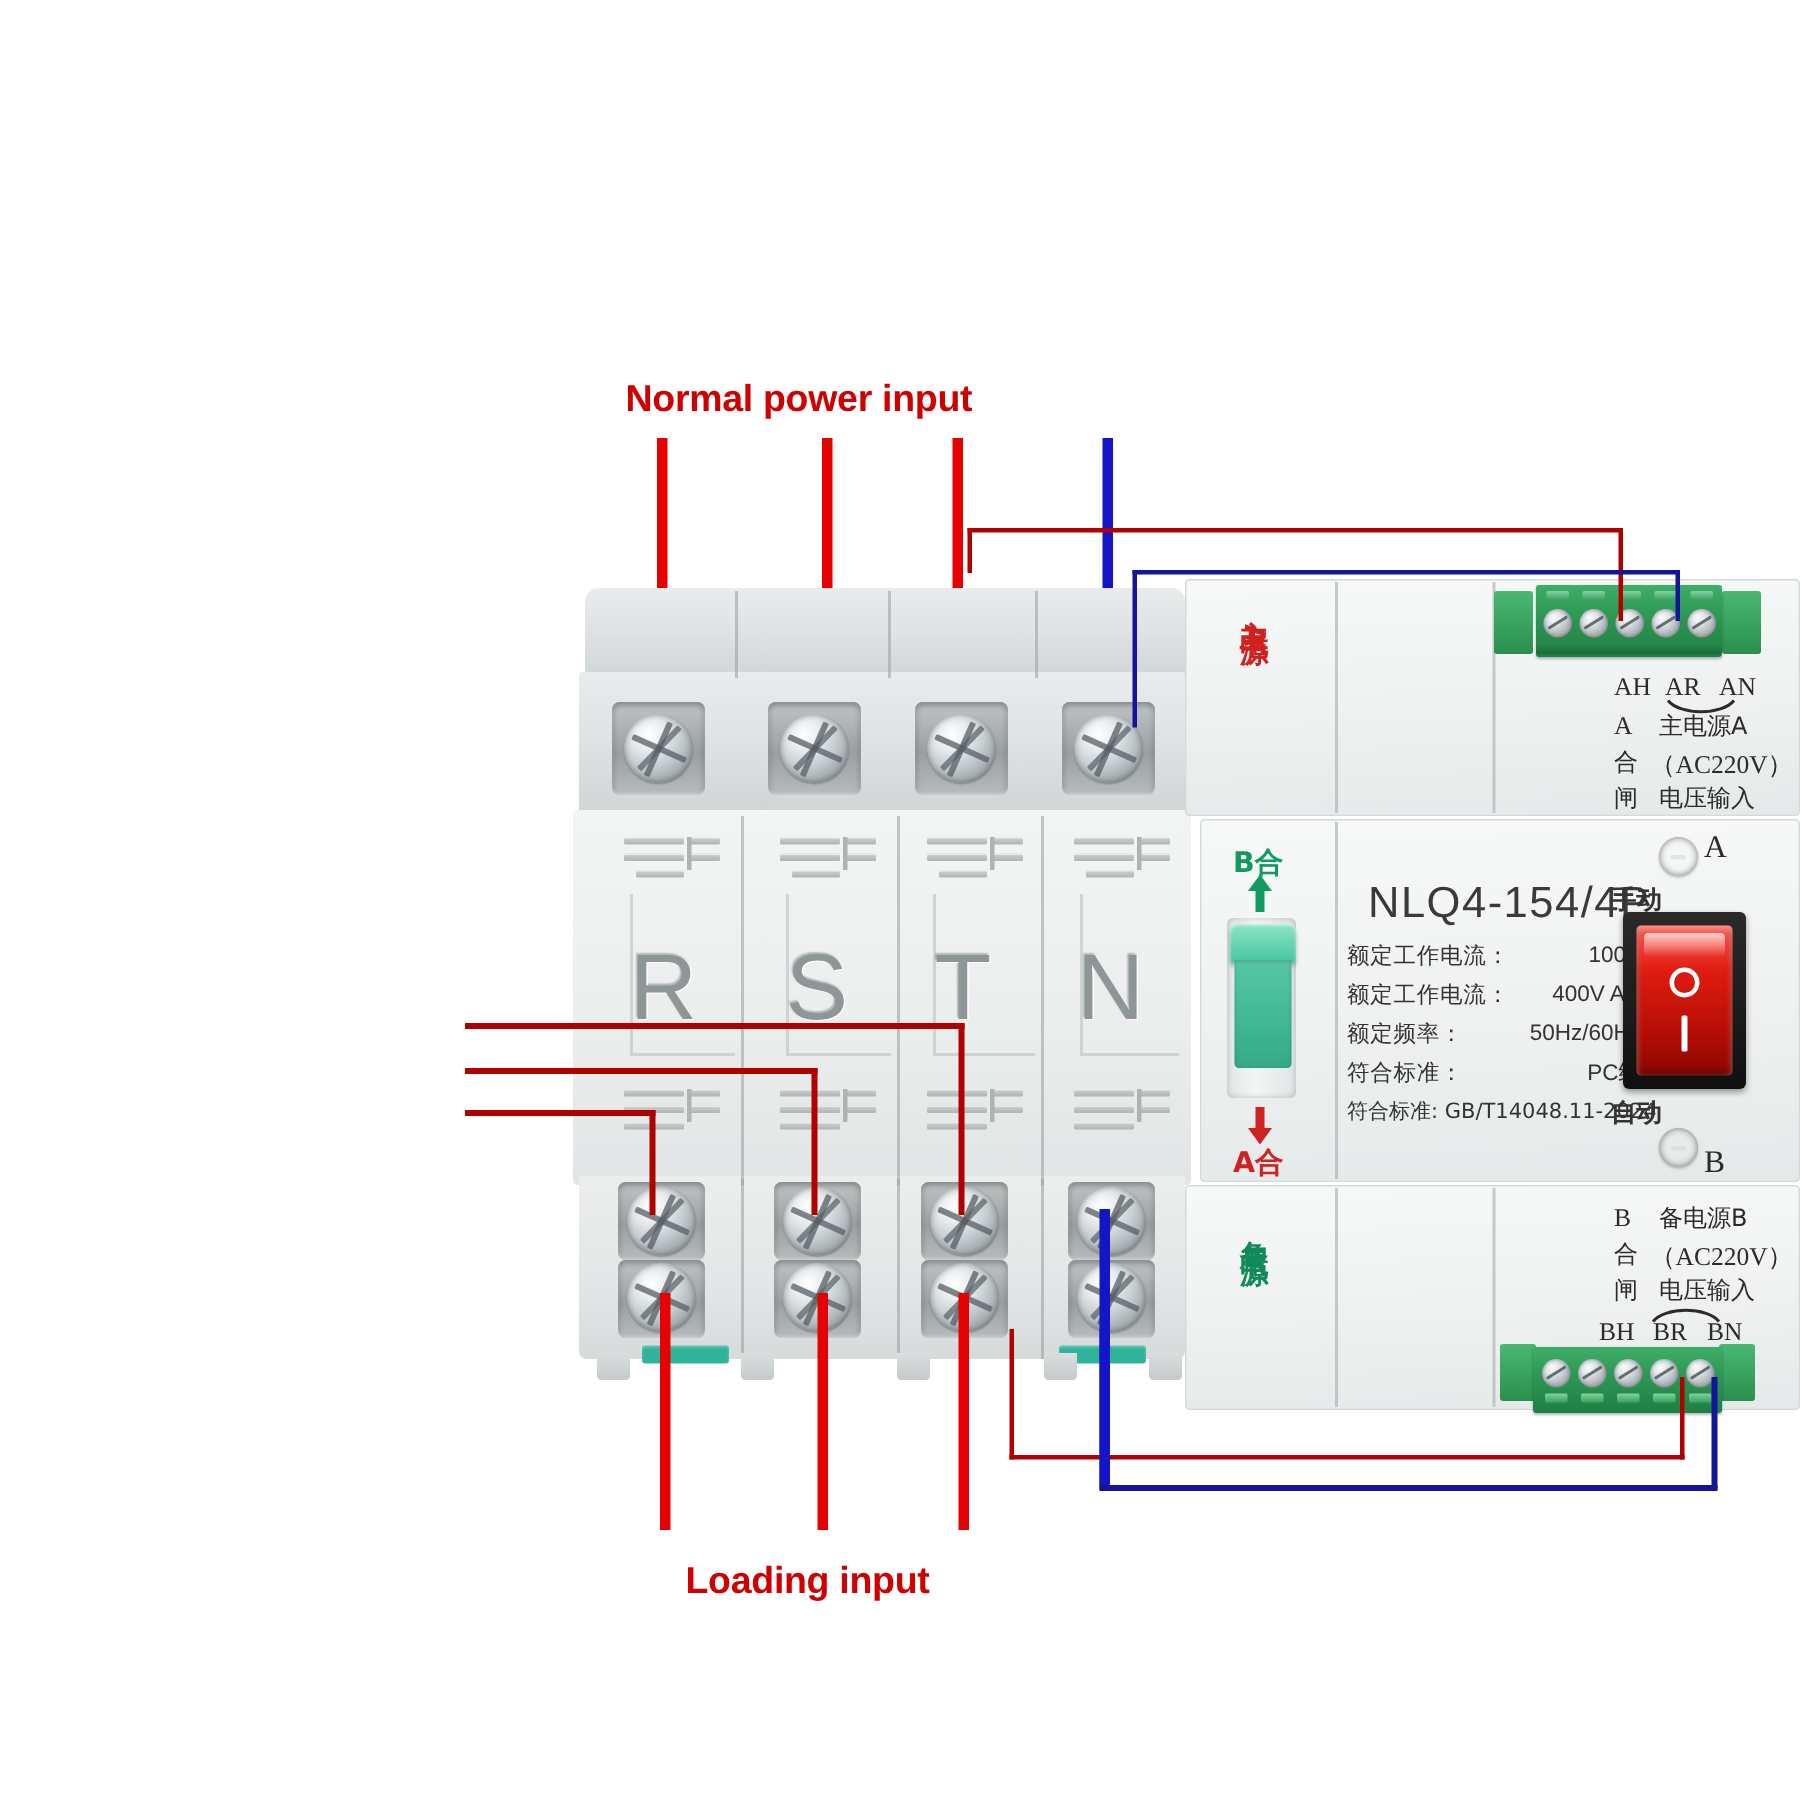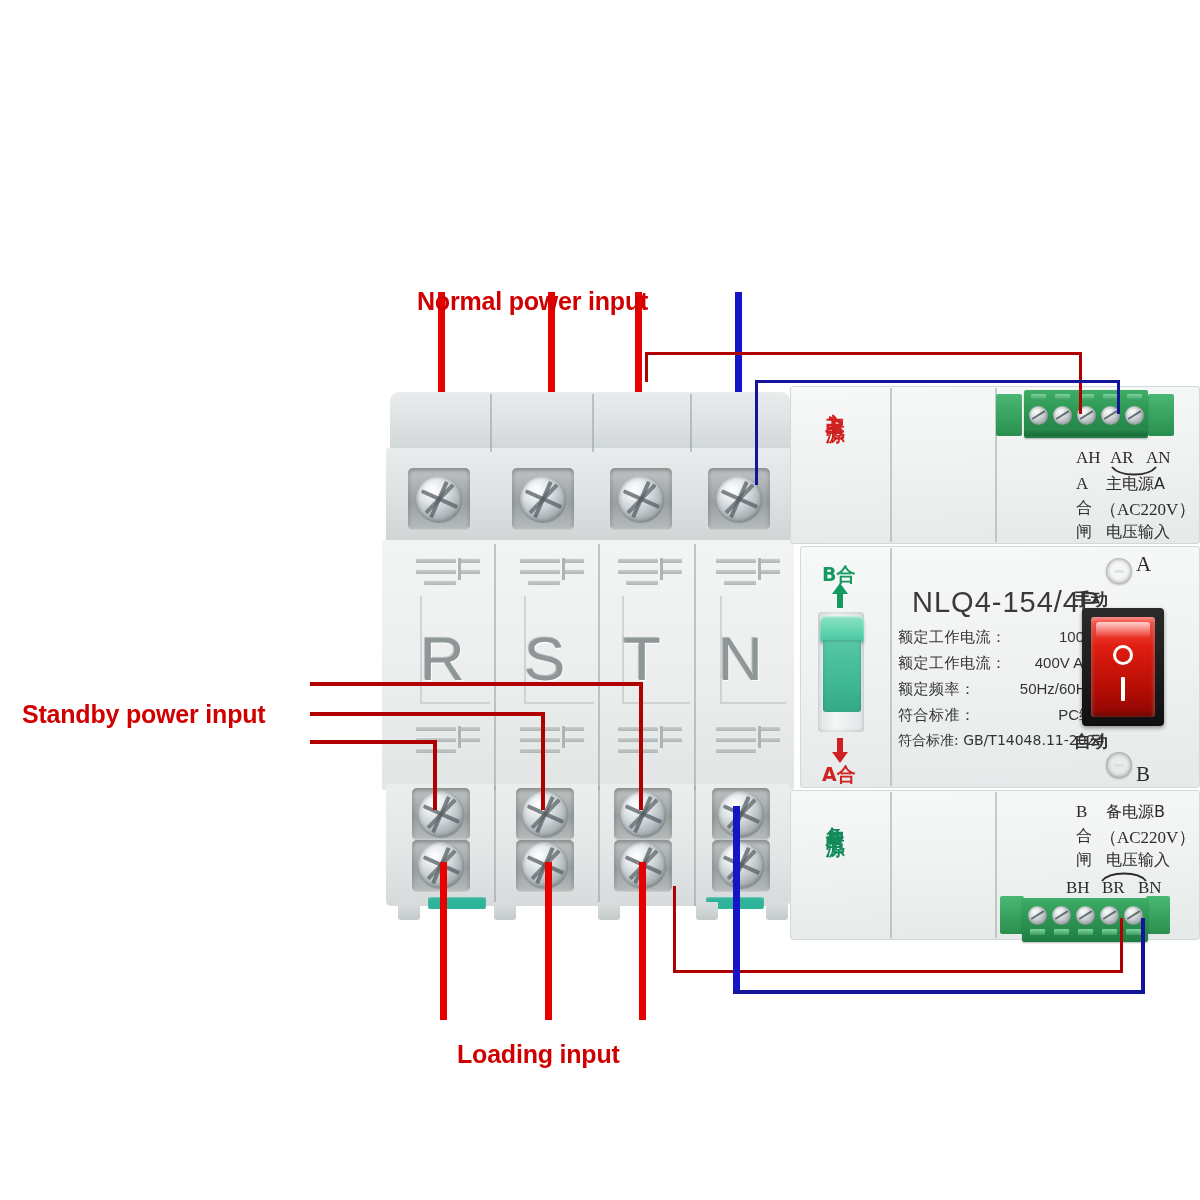--- a/index.html
+++ b/index.html
@@ -611,17 +611,16 @@
 
   <div class="lead red" style="left:310px; top:740px; width:127px; height:4px;"></div>
   <div class="lead red" style="left:433px; top:740px; width:4px; height:70px;"></div>
 
   <div class="wire red" style="left:440px; top:862px; width:7px; height:158px;"></div>
   <div class="wire red" style="left:545px; top:862px; width:7px; height:158px;"></div>
   <div class="wire red" style="left:639px; top:862px; width:7px; height:158px;"></div>
 
   <div class="wire blue" style="left:733px; top:806px; width:7px; height:184px;"></div>
 
-  <div class="anno red" style="left:417px; top:252px;margin-top:35px;">Normal power input</div>
-  <div class="anno red" style="left:22px;  top:700px;">Standby power input</div>
+  <div class="anno red" style="left:417px; top:252px;">Normal power input</div>
   <div class="anno red" style="left:457px; top:1040px;">Loading input</div>
 
 </div>
 
 </body></html>

